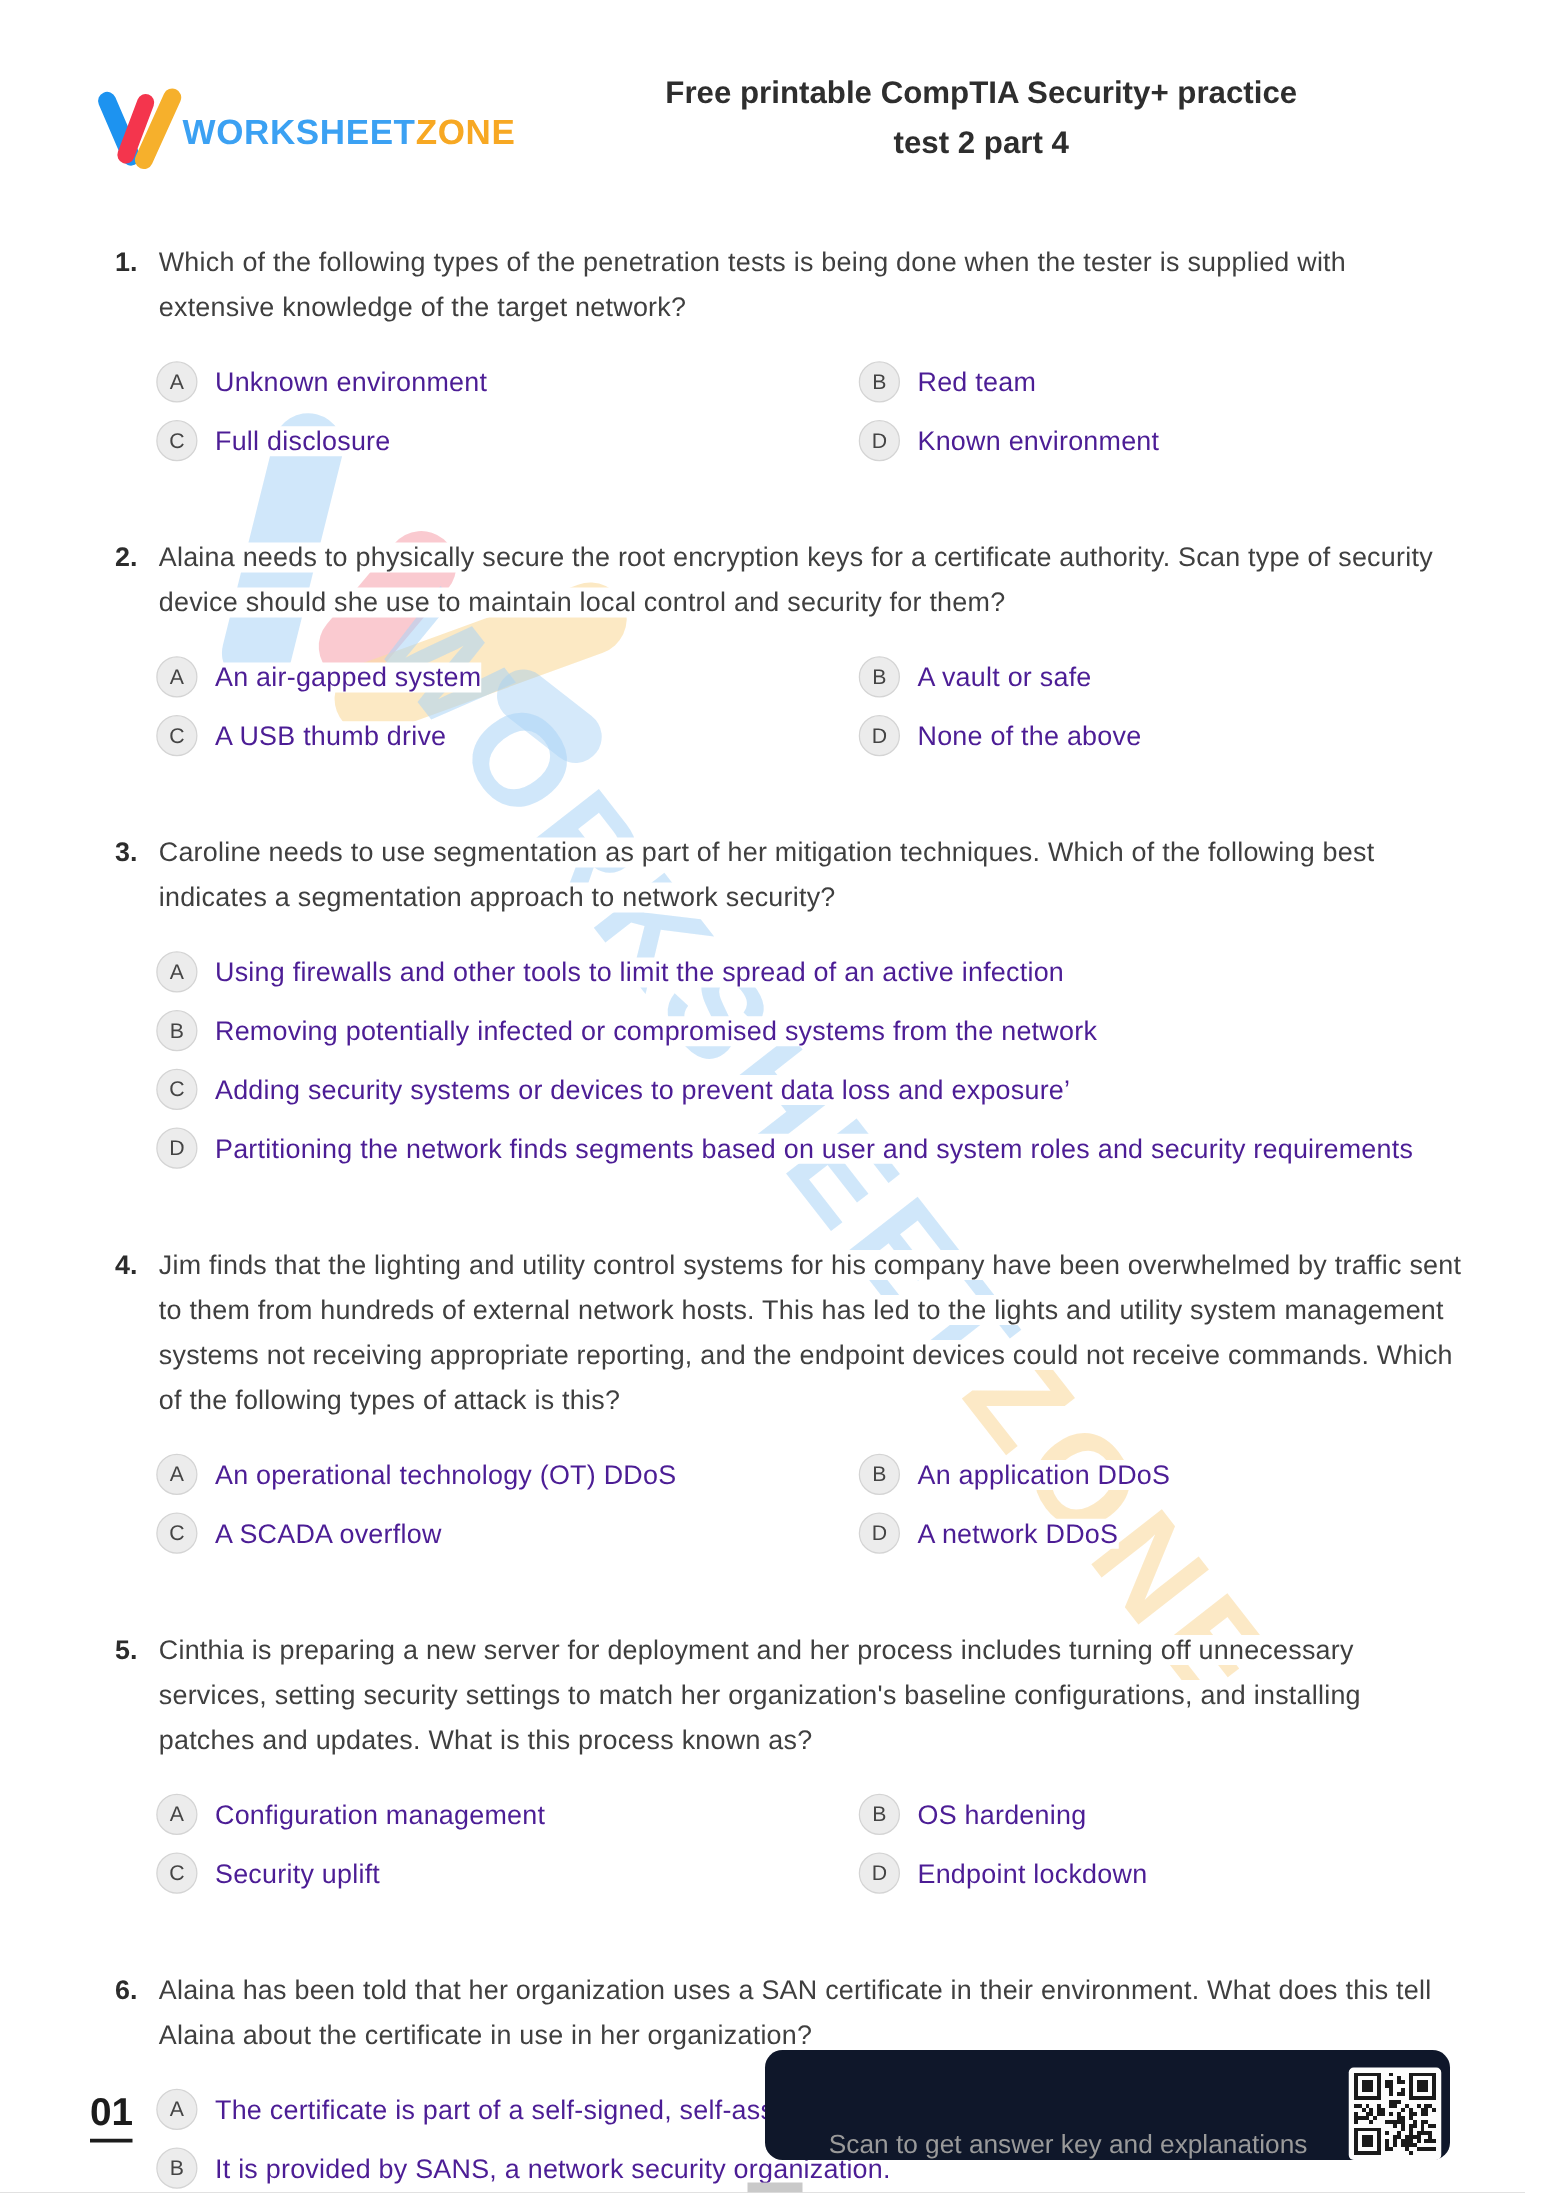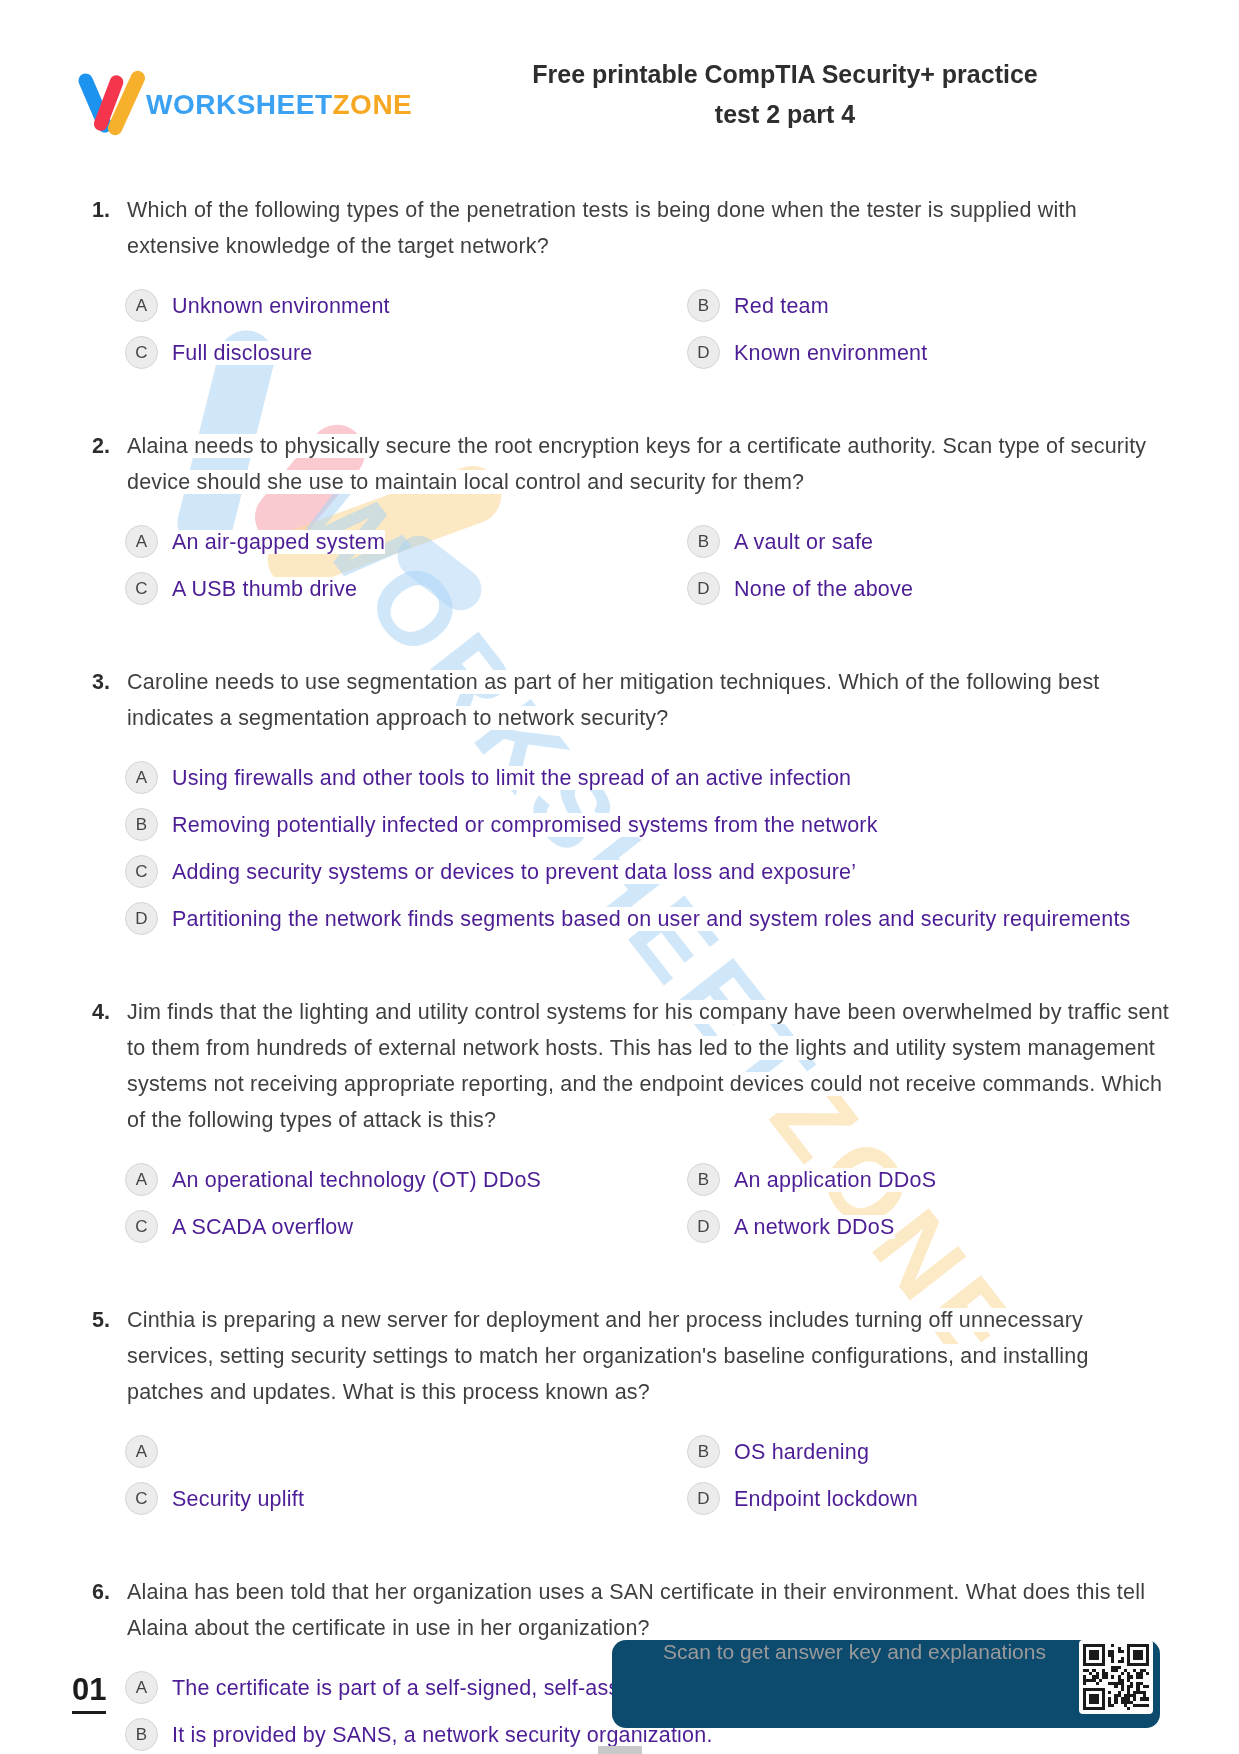--- a/index.html
+++ b/index.html
@@ -53,21 +53,21 @@
   .olabel{font-size:21.5px; line-height:36px; color:#4c1d95; letter-spacing:0.2px;}
 
   
   .page-number{
     position:absolute; left:72px; top:1672px; z-index:2;
     font-size:31px; font-weight:700; color:#1c1c1c;
     border-bottom:3px solid #1c1c1c; padding-bottom:3px;
   }
   .scan-bar{
     position:absolute; left:612px; top:1640px; width:548px; height:88px; z-index:2;
-    background:#0c4a6e; border-radius:14px; display:flex; align-items:flex-start;
+    background:#0f172a; border-radius:14px; display:flex; align-items:flex-end;
   }
   .scan-text{flex:1; text-align:center; color:#9a9a9a; font-size:21px; padding-left:18px;}
   .qr-wrap{
     flex:0 0 74px; width:74px; height:74px; margin-right:7px;
     background:#fdfdfd; border-radius:4px; display:flex; align-items:center; justify-content:center;
   }
   .qr-wrap svg{width:66px; height:66px;}
   .next-page-tab{
     position:absolute; left:598px; top:1746px; width:44px; height:8px;
     background:#c9c9c9; z-index:2;
@@ -216,20 +216,21 @@
   </div>
 
   <div class="question">
     <div class="qrow">
       <div class="qnum">5.</div>
       <div class="qtext"><span>Cinthia is preparing a new server for deployment and her process includes turning off unnecessary services, setting security settings to match her organization's baseline configurations, and installing patches and updates. What is this process known as?</span></div>
     </div>
     <div class="opts twocol">
   <div class="opt">
     <div class="letter">A</div>
+    <div class="olabel"><span>Configuration management</span></div>
   </div>
 
   <div class="opt">
     <div class="letter">B</div>
     <div class="olabel"><span>OS hardening</span></div>
   </div>
 
   <div class="opt">
     <div class="letter">C</div>
     <div class="olabel"><span>Security uplift</span></div>

